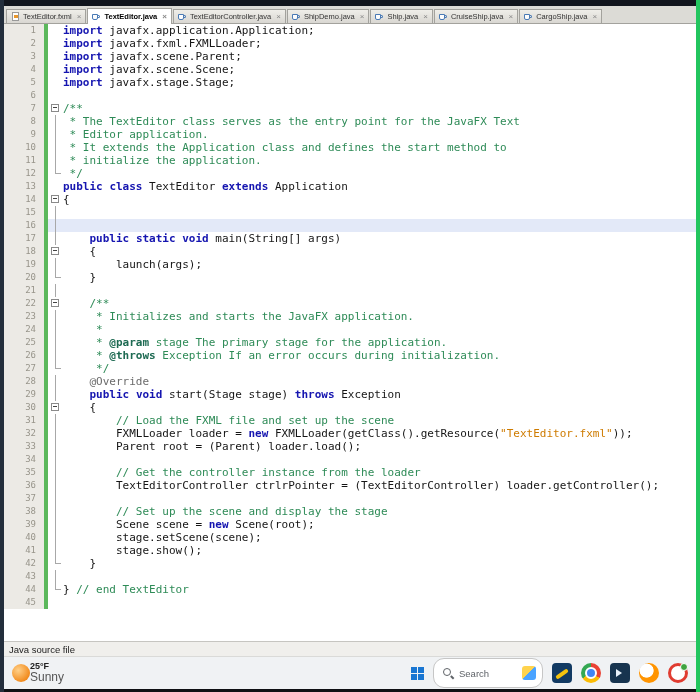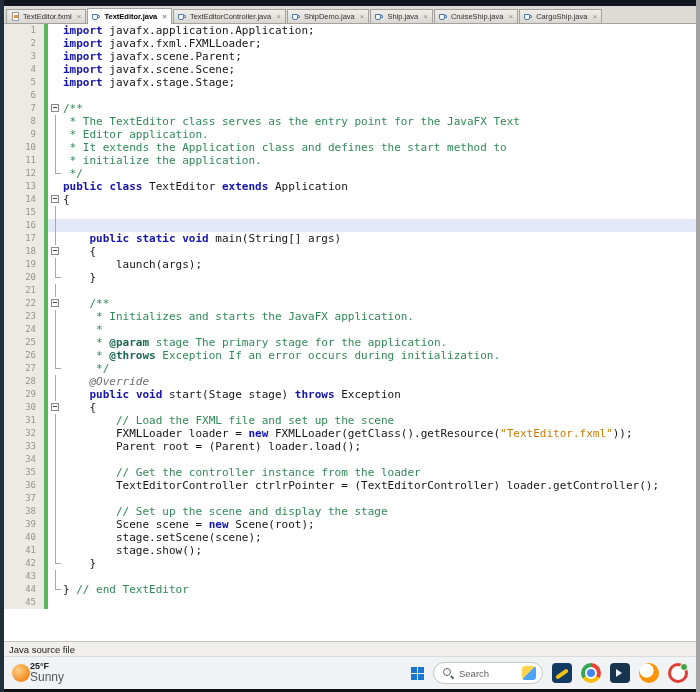--- a/index.html
+++ b/index.html
@@ -1,18 +1,18 @@
 <!DOCTYPE html>
 <html style="--kw: #1515b0; --plain: #151515; --cm: #2e8b57; --tag: #1d6a52; --ann: #6b6b6b; --str: #ce7b00; --vcs: #5cb85c; --cur: #e3e9f8; --gbg: #eceae5; --gtx: #98958b;"><head>
 <meta charset="utf-8">
 <style>
   html,body{margin:0;padding:0;background:#0d0f14;}
   .app{
     position:relative;width:700px;height:692px;box-sizing:border-box;
-    border-left:4px solid #232e3c;border-right:4px solid #a3a3a3;
+    border-left:4px solid #232e3c;border-right:4px solid #22c55e;
     background:#fff;display:flex;flex-direction:column;overflow:hidden;
     font-family:"Liberation Sans",sans-serif;
   }
   .topstrip{height:6px;background:#11151d;flex:0 0 auto;}
   .bottomstrip{height:3px;background:#0f1014;flex:0 0 auto;}
 
   
   .tabbar{height:17px;background:#dcdbd6;border-bottom:1px solid #a3a29d;
     display:flex;align-items:flex-end;padding-left:2px;flex:0 0 auto;}
   .tab{height:14px;display:flex;align-items:center;gap:3px;padding:0 4px;
@@ -43,41 +43,41 @@
   .fold.line::before{content:"";position:absolute;left:7px;top:0;bottom:0;width:1px;background:#a8a8a8;}
   .fold.end::before{content:"";position:absolute;left:7px;top:0;height:7px;width:1px;background:#a8a8a8;}
   .fold.end::after{content:"";position:absolute;left:7px;top:6px;width:6px;height:1px;background:#a8a8a8;}
   .fold.box::before{content:"";position:absolute;left:3px;top:2px;width:8px;height:8px;
     border:1px solid #8a8a8a;background:#fff;box-sizing:border-box;}
   .fold.box::after{content:"";position:absolute;left:5px;top:5px;width:4px;height:1px;background:#444;}
   .tk-k{color:var(--kw,#1515b0);font-weight:bold;}
   .tk-p{color:var(--plain,#151515);}
   .tk-c{color:var(--cm,#2e8b57);}
   .tk-t{color:var(--tag,#1d6a52);font-weight:bold;}
-  .tk-a{color:var(--ann,#6b6b6b);font-style:italic;}
+  .tk-a{color:var(--ann,#6b6b6b);}
   .tk-s{color:var(--str,#ce7b00);}
 
   
   .statusbar{height:15px;flex:0 0 auto;background:#f0efec;border-top:1px solid #c6c5c1;
     display:flex;align-items:center;padding-left:5px;box-sizing:border-box;}
   .status-text{font-size:9.5px;color:#222;}
 
   
   .taskbar{height:33px;flex:0 0 auto;background:#f0f2f4;border-top:1px solid #dadad8;
     display:flex;align-items:center;padding:0 8px;box-sizing:border-box;}
   .weather{display:flex;align-items:center;}
   .weather-icon{width:18px;height:18px;border-radius:50%;flex:0 0 auto;
     background:radial-gradient(circle at 35% 35%,#ffd089,#f28c1e 70%,#d9731a);}
   .weather-text{display:flex;flex-direction:column;line-height:1.15;}
   .temp{font-size:9px;font-weight:bold;color:#222;}
   .cond{font-size:12px;color:#555;}
   .tb-right{margin-left:auto;display:flex;align-items:center;gap:9px;}
   .win-logo{width:13px;height:13px;display:grid;grid-template-columns:6px 6px;grid-template-rows:6px 6px;gap:1px;}
   .win-logo span{background:#1976d2;}
-  .search-pill{height:22px;width:110px;border-radius:11px;background:#fff;border:1px solid #c6c6c6;
+  .search-pill{height:30px;width:110px;border-radius:11px;background:#fff;border:1px solid #c6c6c6;
     display:flex;align-items:center;gap:5px;padding:0 6px 0 9px;box-sizing:border-box;}
   .magnifier{width:11px;height:11px;position:relative;flex:0 0 auto;}
   .magnifier::before{content:"";position:absolute;left:0;top:0;width:6px;height:6px;
     border:1.5px solid #5f6368;border-radius:50%;}
   .magnifier::after{content:"";position:absolute;left:7.5px;top:7.5px;width:4px;height:1.5px;
     background:#5f6368;transform:rotate(45deg);transform-origin:left center;}
   .search-label{font-size:9.5px;color:#5f6368;}
   .search-highlight{width:14px;height:14px;border-radius:3px;margin-left:auto;flex:0 0 auto;
     background:linear-gradient(135deg,#ffd34d 0 50%,#4aa3ff 50% 100%);}
   .app-icon{width:20px;height:20px;position:relative;border-radius:4px;flex:0 0 auto;}

